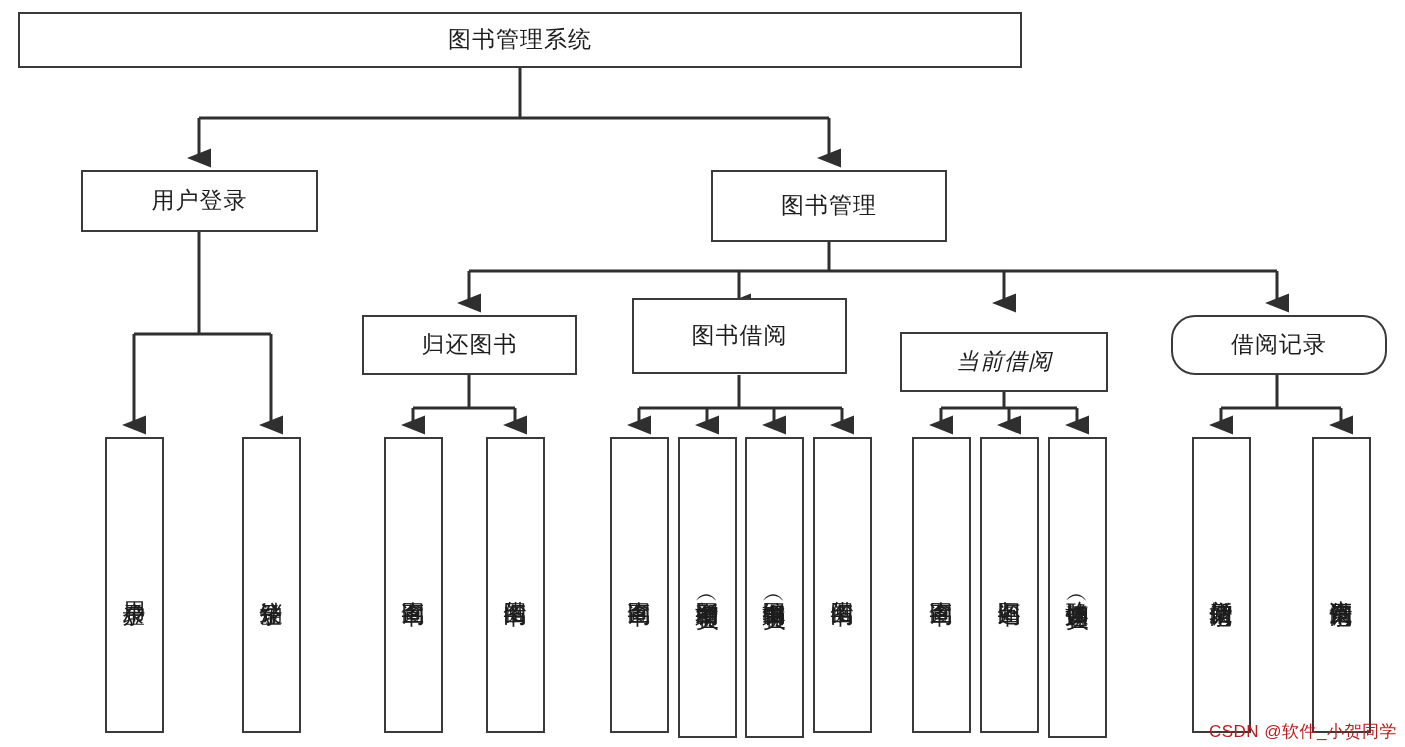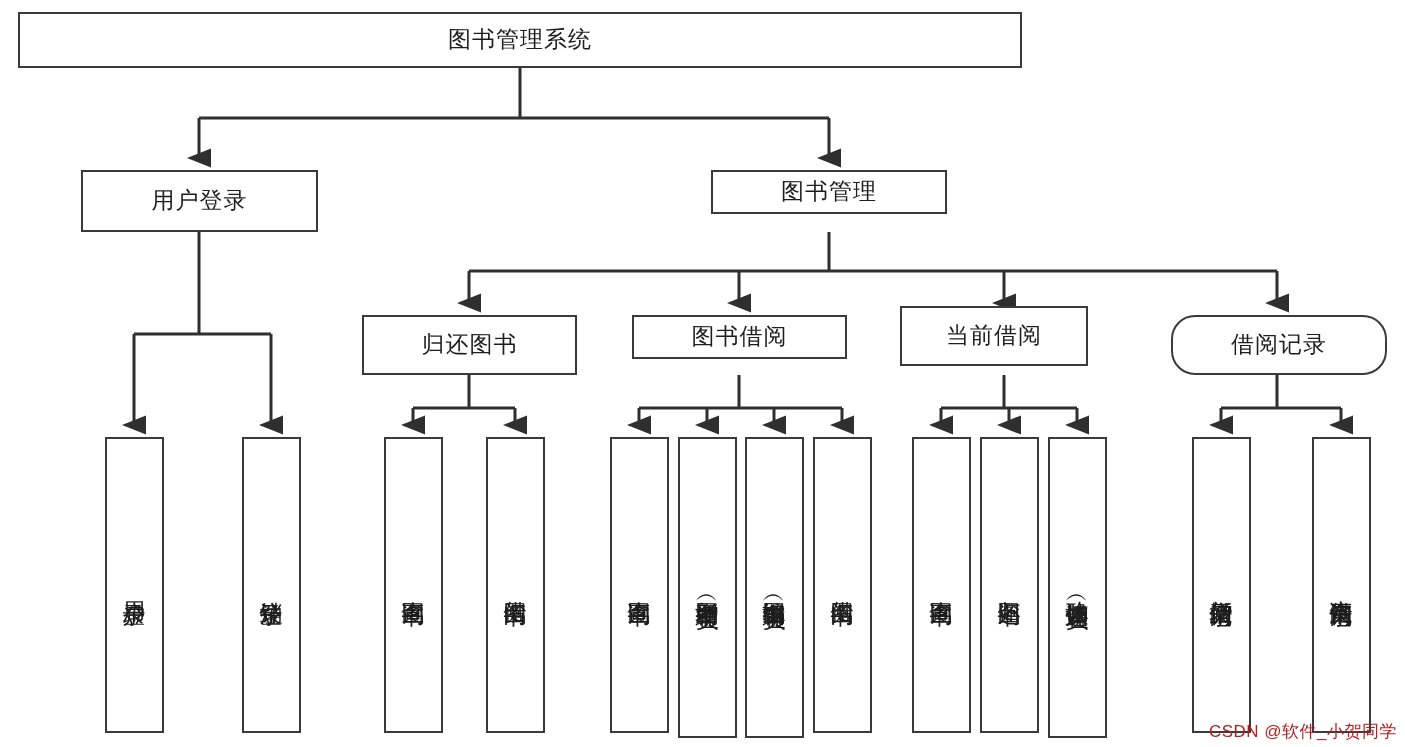--- a/index.html
+++ b/index.html
@@ -121,31 +121,31 @@
     </g>
   </svg>
 
   <div class="node horiz" style="left:18px; top:12px; width:1004px; height:56px;">
     <span class="label">图书管理系统</span>
   </div>
 
   <div class="node horiz" style="left:81px; top:170px; width:237px; height:62px;">
     <span class="label">用户登录</span>
   </div>
-  <div class="node horiz" style="left:711px; top:170px; width:236px; height:44px;">
+  <div class="node horiz" style="left:711px; top:170px; width:236px; height:72px;">
     <span class="label">图书管理</span>
   </div>
 
   <div class="node horiz" style="left:362px; top:315px; width:215px; height:60px;">
     <span class="label">归还图书</span>
   </div>
-  <div class="node horiz" style="left:632px; top:315px; width:215px; height:44px;">
+  <div class="node horiz" style="left:632px; top:298px; width:215px; height:76px;">
     <span class="label">图书借阅</span>
   </div>
-  <div class="node horiz" style="left:900px; top:306px; width:188px; height:60px;">
+  <div class="node horiz" style="left:900px; top:332px; width:208px; height:60px;font-style:italic;">
     <span class="label">当前借阅</span>
   </div>
   <div class="node horiz" style="left:1171px; top:315px; width:216px; height:60px;border-radius:24px;">
     <span class="label">借阅记录</span>
   </div>
 
   <div class="node vert" style="left:105px; top:437px; width:59px; height:296px;">
     <span class="label">用户登录</span>
   </div>
   <div class="node vert" style="left:242px; top:437px; width:59px; height:296px;">

